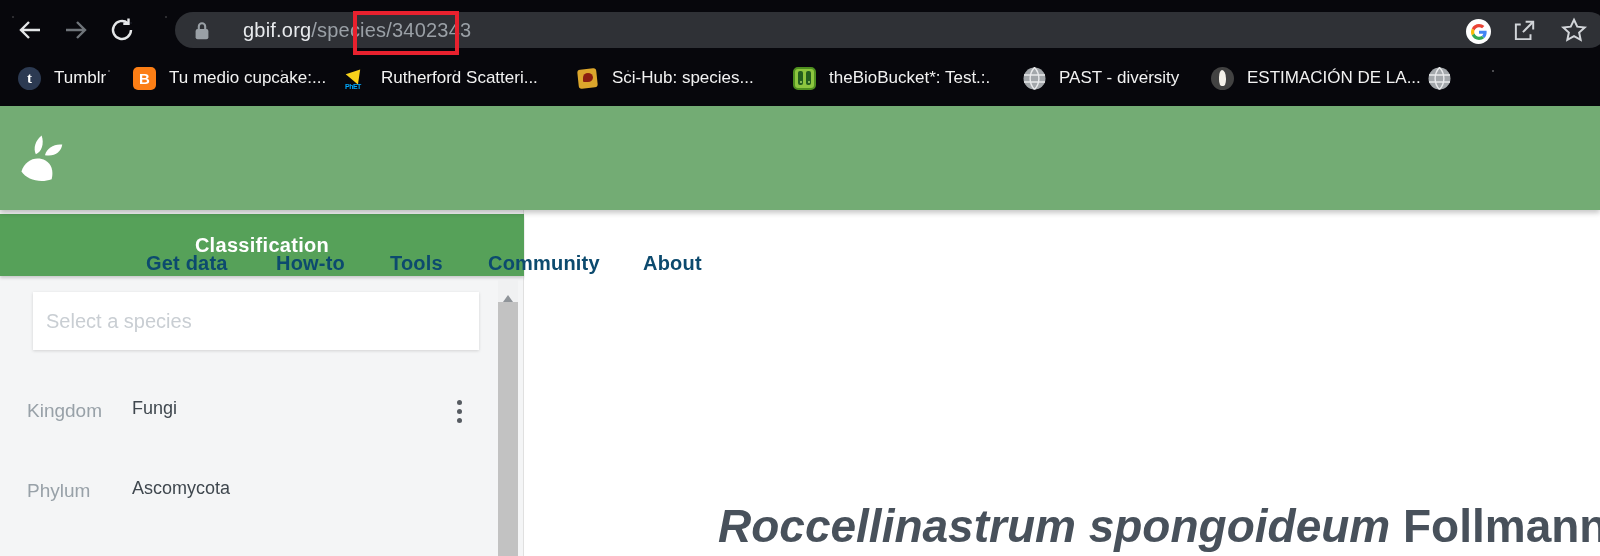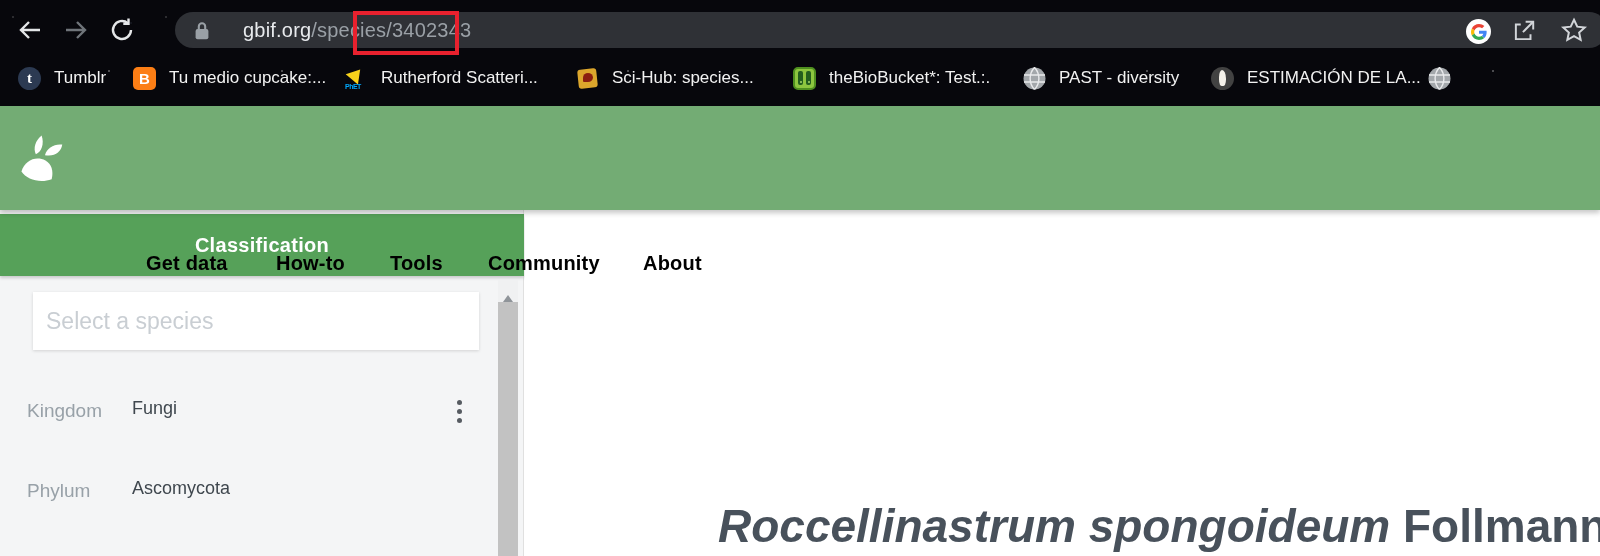--- a/index.html
+++ b/index.html
@@ -47,29 +47,29 @@
   .fav-scihub { position:relative; }
   .fav-scihub .gold { position:absolute; inset:2px; background:#dca62c; border-radius:3px; transform:rotate(-6deg); }
   .fav-scihub .bird { position:absolute; left:7px; top:6px; width:10px; height:9px; background:#8a1f10; border-radius:50% 50% 50% 10%; }
   .fav-bio { border-radius:5px; background:#8dc63f; border:2px solid #4e8f1f; display:flex; gap:3px; align-items:center; justify-content:center; }
   .bb-bar { width:5px; height:14px; background:#235e1e; border-radius:2px; position:relative; }
   .bb-bar::after { content:""; position:absolute; left:1.5px; bottom:2px; width:2px; height:2px; border-radius:50%; background:#a6d46a; }
   .fav-statue { border-radius:50%; background:#424242; position:relative; }
   .fav-statue::after { content:""; position:absolute; left:8px; top:3px; width:7px; height:16px; background:#f4f1ea; border-radius:45% 55% 40% 40%; }
   
   .siteheader { position:absolute; left:0; top:106px; width:1600px; height:104px; background:#73ac74; box-shadow:0 3px 5px rgba(0,0,0,.22); z-index:2; }
-  .sitenav span { position:absolute; top:146px; font-size:20px; font-weight:bold; color:#000000; letter-spacing:.2px; cursor:pointer; }
+  .sitenav span { position:absolute; top:146px; font-size:20px; font-weight:bold; color:#0c4a6e; letter-spacing:.2px; cursor:pointer; }
   .nv0{left:146px}.nv1{left:276px}.nv2{left:390px}.nv3{left:488px}.nv4{left:643px}
   .hdricon { position:absolute; top:139px; cursor:pointer; }
   
   .sidebar { position:absolute; left:0; top:210px; width:524px; height:346px; background:#f4f5f6; border-right:1px solid #e0e0e0; }
   .classbar { position:absolute; left:0; top:4px; width:524px; height:62px; background:#56a159; box-shadow:0 2px 3px rgba(0,0,0,.18);
               display:flex; align-items:center; justify-content:center; color:#fff; font-weight:bold; font-size:20px; letter-spacing:.3px; }
   .speciesbox { position:absolute; left:33px; top:82px; width:446px; height:58px; background:#fff; box-shadow:0 1px 3px rgba(0,0,0,.14); }
-  .speciesbox input { width:100%; height:100%; border:none; outline:none; background:transparent; font-family:"Liberation Sans",sans-serif; font-size:23px; padding-left:13px; color:#3f474e; }
+  .speciesbox input { width:100%; height:100%; border:none; outline:none; background:transparent; font-family:"Liberation Sans",sans-serif; font-size:20px; padding-left:13px; color:#3f474e; }
   .speciesbox input::placeholder { color:#c9ced3; }
   .ranklbl { position:absolute; left:27px; font-size:19px; color:#98a1a8; }
   .rankval { position:absolute; left:132px; font-size:18px; color:#3f474e; }
   .r1l{top:190px}.r1v{top:188px}.r2l{top:270px}.r2v{top:268px}
   .kebab { position:absolute; left:455px; top:188px; display:flex; flex-direction:column; gap:4px; cursor:pointer; padding:2px; }
   .kebab i { width:5px; height:5px; border-radius:50%; background:#565b61; }
   .sbtrack { position:absolute; left:498px; top:70px; width:20px; height:276px; background:#f0f1f2; }
   .sbarrow { position:absolute; left:503px; top:80px; width:0; height:0; border:5px solid transparent; border-bottom:7px solid #8f9499; cursor:pointer; }
   .sbthumb { position:absolute; left:498px; top:92px; width:20px; height:254px; background:#c2c2c2; cursor:grab; }
   

